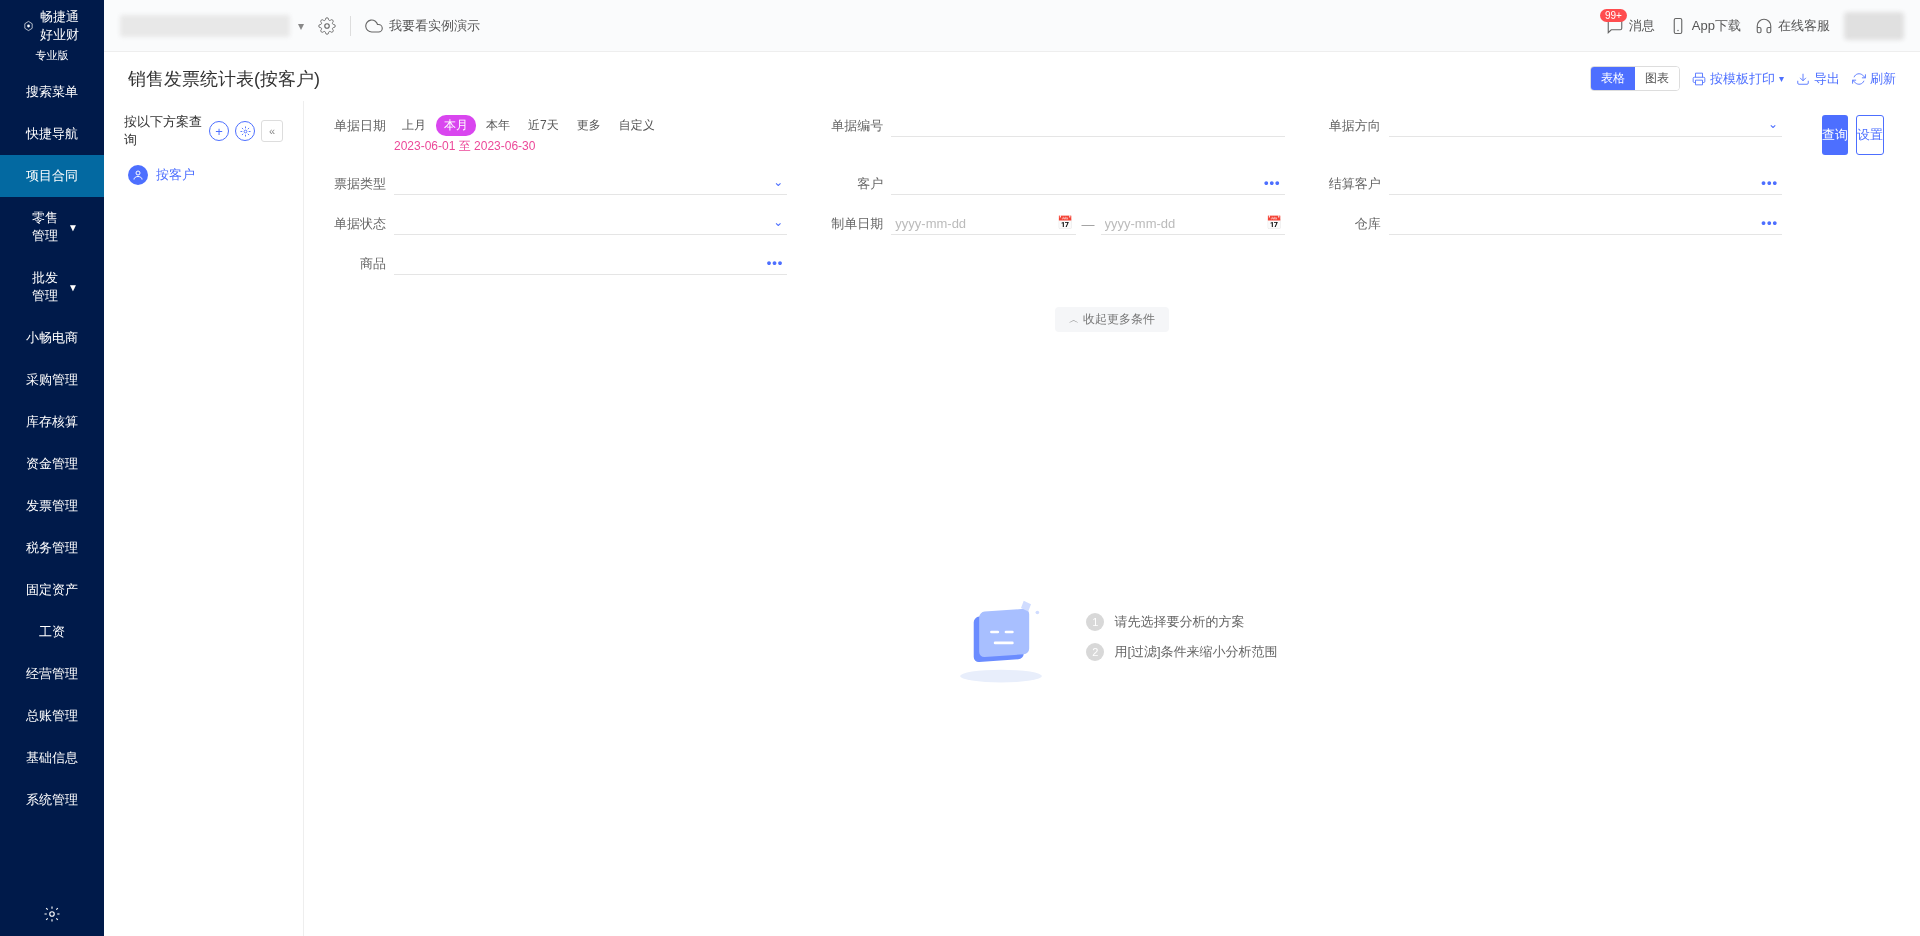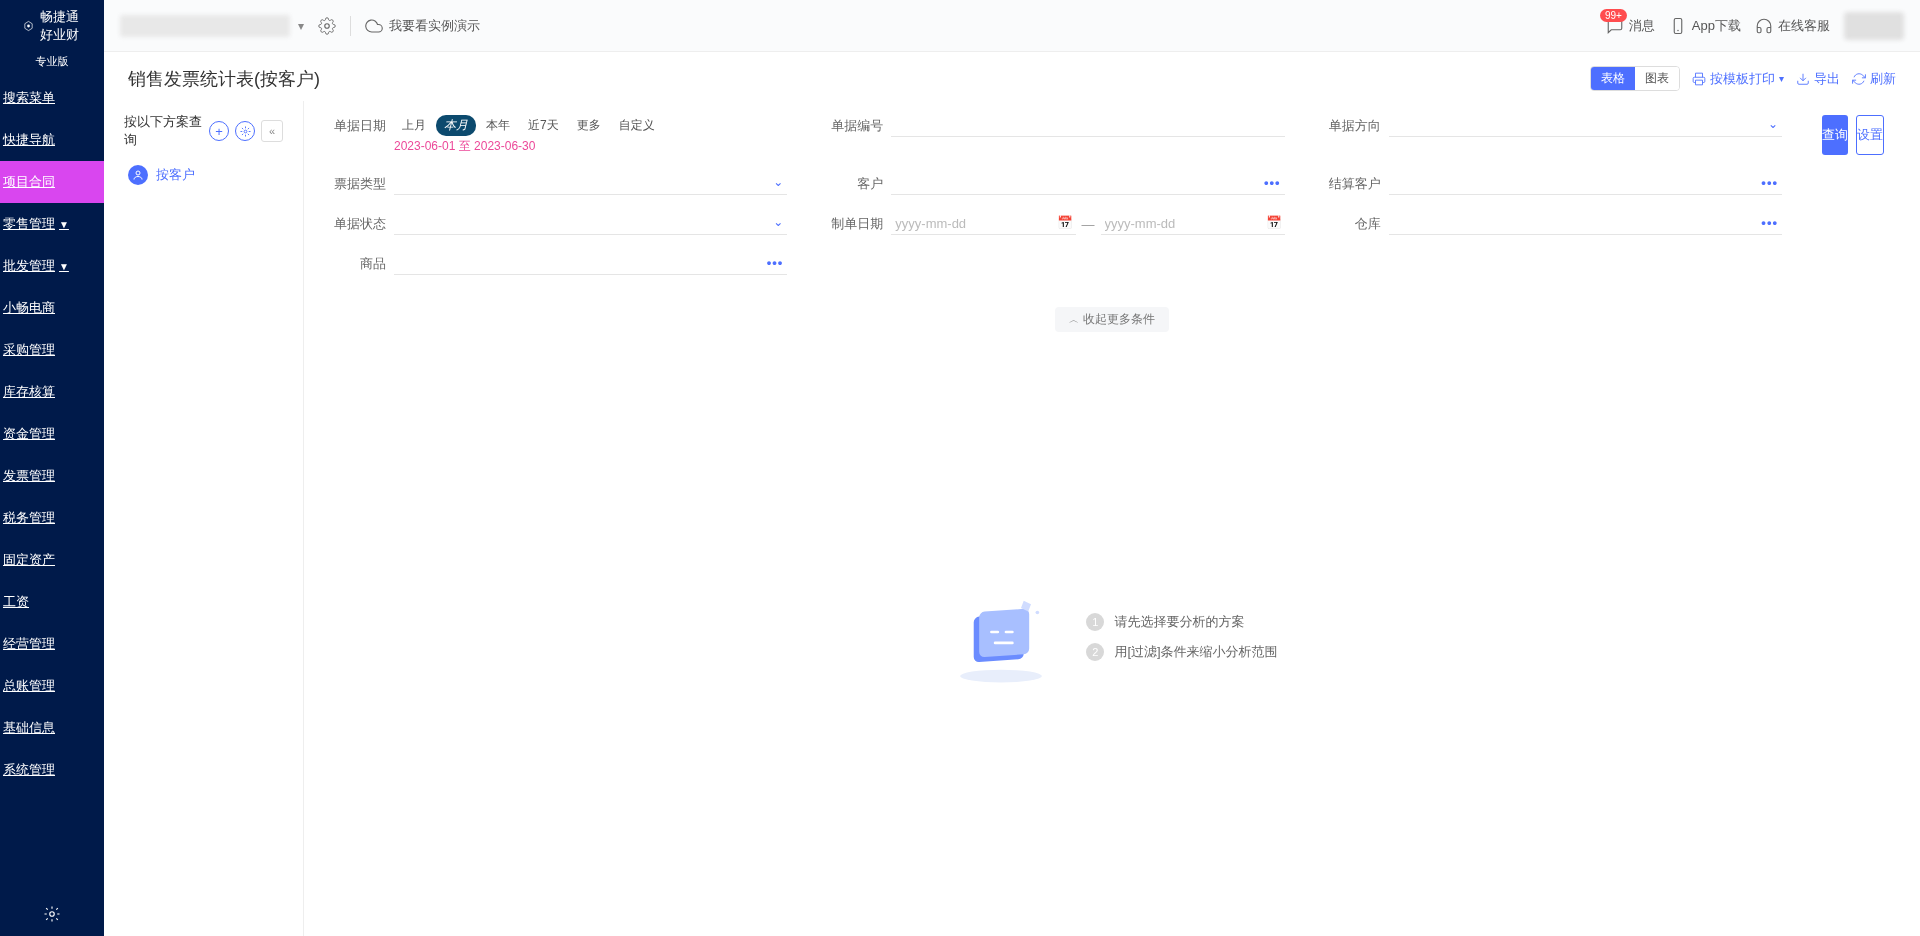--- a/index.html
+++ b/index.html
@@ -5,24 +5,24 @@
 * { box-sizing: border-box; margin: 0; padding: 0; }
 body { font-family: "Microsoft YaHei", -apple-system, sans-serif; font-size: 13px; color: #333; background: #fff; overflow: hidden; }
 .app { display: flex; height: 100vh; }
 
 
 .sidebar { width: 104px; background: #001a4a; color: #fff; display: flex; flex-direction: column; flex-shrink: 0; }
 .logo-area { padding: 8px 23px; text-align: center; }
 .logo-row { display: flex; align-items: center; justify-content: center; gap: 4px; }
 .logo-icon { width: 20px; height: 20px; }
 .logo-text { font-size: 13px; font-weight: 500; }
-.logo-sub { font-size: 11px; margin-top: 10px; }
+.logo-sub { font-size: 11px; margin-top: 4px; }
 .side-nav { flex: 1; overflow-y: auto; }
-.side-item { padding: 12px 3px; text-align: center; font-size: 13px; cursor: pointer; position: relative; display: flex; justify-content: flex-start; align-items: center; gap: 4px; text-decoration: underline; }
-.side-item.active { background: #d946ef; }
+.side-item { padding: 12px 26px; text-align: center; font-size: 13px; cursor: pointer; position: relative; display: flex; justify-content: center; align-items: center; gap: 4px; }
+.side-item.active { background: #0369a1; }
 .chev { font-size: 10px; }
 .sidebar-footer { text-align: center; padding: 10px 0; }
 .gear-ico { width: 18px; height: 18px; display: inline-block; }
 
 
 .main { flex: 1; display: flex; flex-direction: column; min-width: 0; }
 .topbar { height: 52px; background: #fafbfc; border-bottom: 1px solid #eee; display: flex; align-items: center; padding: 0 16px; gap: 14px; }
 .tenant { display: flex; align-items: center; gap: 8px; color: #999; }
 .tenant-blur { width: 170px; height: 22px; background: #e8e8e8; border-radius: 3px; filter: blur(2px); }
 .chev-down { font-size: 12px; color: #888; }
@@ -65,21 +65,21 @@
 
 
 .filter-wrap { flex: 1; display: flex; flex-direction: column; min-width: 0; }
 .filter-grid { padding: 14px 26px 8px; }
 .filter-row { display: flex; gap: 40px; margin-bottom: 18px; }
 .filter-item { display: flex; align-items: flex-start; flex: 1; min-width: 0; }
 .fi-label { width: 64px; text-align: right; color: #666; font-size: 13px; padding-top: 2px; flex-shrink: 0; padding-right: 8px; }
 .fi-body { flex: 1; min-width: 0; }
 .date-chips { display: flex; gap: 2px; align-items: center; flex-wrap: wrap; }
 .chip { padding: 2px 8px; font-size: 12px; border-radius: 10px; cursor: pointer; color: #555; }
-.chip.active { background: #0c4a6e; color: #fff; font-style: italic; }
+.chip.active { background: #d946ef; color: #fff; }
 .date-range-text { font-size: 12px; color: #ec4899; margin-top: 2px; }
 .fi-input { width: 100%; border: none; border-bottom: 1px solid #e5e5e5; padding: 3px 4px; font-size: 13px; outline: none; background: transparent; }
 .fi-select { position: relative; }
 .fi-select .sel-arrow { position: absolute; right: 4px; top: 2px; color: #4d6fff; font-size: 12px; pointer-events: none; }
 .fi-more-dots { position: absolute; right: 4px; top: 2px; color: #4d6fff; letter-spacing: 1px; font-weight: bold; cursor: pointer; }
 .date-pair { display: flex; align-items: center; gap: 6px; }
 .date-box { flex: 1; position: relative; }
 .date-input { width: 100%; border: none; border-bottom: 1px solid #e5e5e5; padding: 3px 4px; font-size: 13px; outline: none; }
 .date-input::placeholder { color: #bbb; }
 .cal-ico { position: absolute; right: 2px; top: 2px; color: #4d6fff; font-size: 13px; pointer-events: none; }

